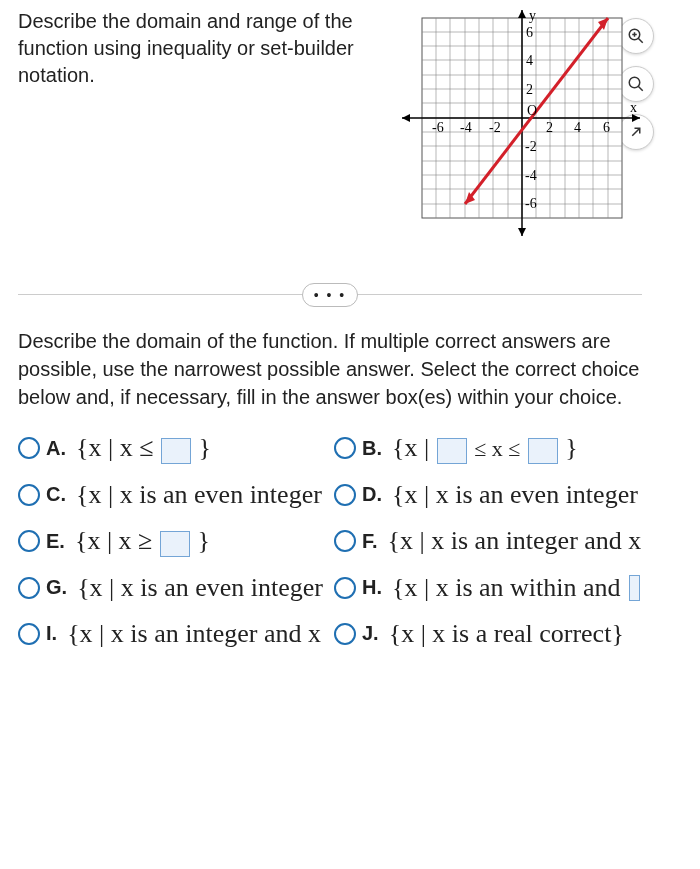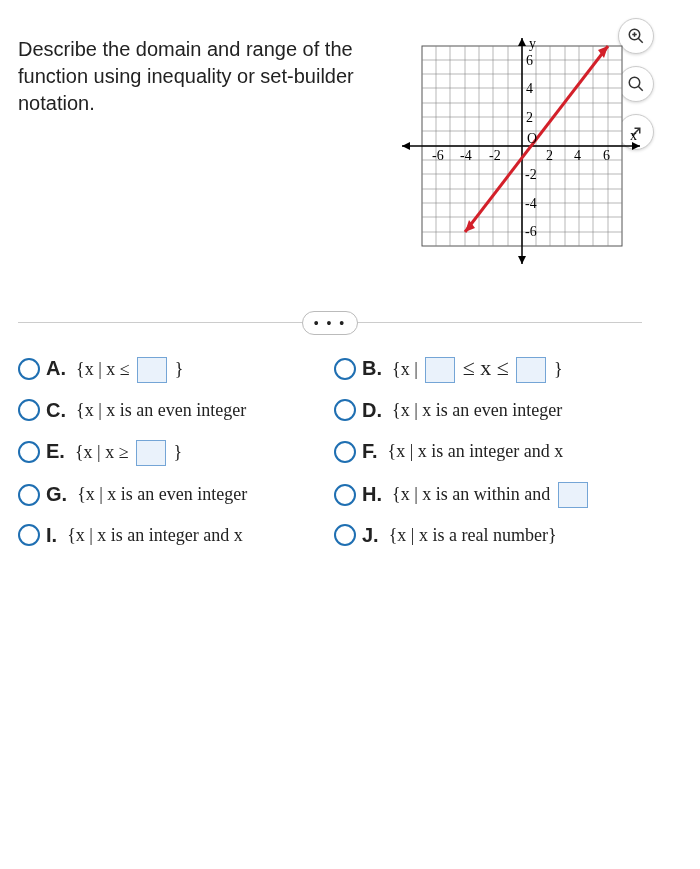--- a/index.html
+++ b/index.html
@@ -1,31 +1,31 @@
 <!DOCTYPE html>
 <html><head>
 <meta charset="utf-8">
 <style>
 body{margin:0;font-family:Arial,Helvetica,sans-serif;font-size:20px;color:#222;background:#fff}
-.page{width:660px;min-height:869px;box-sizing:border-box;padding:36px 18px;position:relative}
+.page{width:660px;min-height:869px;box-sizing:border-box;padding:8px 18px;position:relative}
 .top{display:flex;gap:12px}
 .prompt{flex:1;line-height:1.35}
 .graph-wrap{width:260px;height:260px;position:relative;flex-shrink:0}
 .tools{position:absolute;top:18px;right:6px;display:flex;flex-direction:column;gap:12px}
 .tool{width:34px;height:34px;border-radius:50%;border:1px solid #ccc;display:flex;align-items:center;justify-content:center;background:#fff;box-shadow:0 1px 3px rgba(0,0,0,0.15)}
 .tool svg{width:18px;height:18px;stroke:#333;fill:none;stroke-width:2}
 hr.sep{border:none;border-top:1px solid #ccc;margin:26px 0}
 .ellipsis{width:54px;height:22px;border-radius:12px;border:1px solid #bbb;background:#fff;margin:-38px auto 20px;display:flex;align-items:center;justify-content:center;font-size:14px;letter-spacing:2px;position:relative;z-index:2}
 .instr{line-height:1.4;margin-bottom:22px}
 .choices{display:grid;grid-template-columns:1fr 1fr;row-gap:16px;column-gap:8px}
 .choice{display:flex;align-items:center;gap:6px;white-space:nowrap;overflow:hidden}
 .radio{width:18px;height:18px;border:2px solid #1f6fb2;border-radius:50%;flex-shrink:0}
 .letter{font-weight:bold;margin-right:4px}
 .math{font-family:"Times New Roman",serif;font-size:22px}
-.brace{font-size:18px;font-family:"Times New Roman",serif}
+.brace{font-size:26px;font-family:"Times New Roman",serif}
 .ibox{display:inline-block;width:28px;height:24px;border:1px solid #74a5d6;background:#eaf2fb;vertical-align:middle;margin:0 2px}
 .axis-text{font-family:"Times New Roman",serif;font-size:14px}
 </style>
 </head>
 <body>
 
 <div class="page">
 
   <div class="tools">
     <div class="tool">
@@ -108,20 +108,21 @@
             <text x="143" y="172">-4</text>
             <text x="143" y="200">-6</text>
         </g>
       </svg>
     </div>
   </div>
 
   <hr class="sep">
   <div class="ellipsis">• • •</div>
 
+  <div class="instr">Describe the domain of the function. If multiple correct answers are possible, use the narrowest possible answer. Select the correct choice below and, if necessary, fill in the answer box(es) within your choice.</div>
 
   <div class="choices">
 
     <div class="choice">
       <span class="radio"></span>
       <span class="letter">A.</span>
       <span class="math"><span class="brace">{x | x ≤</span> <span class="ibox"></span> <span class="brace">}</span></span>
     </div>
 
     <div class="choice">
@@ -169,17 +170,17 @@
 
     <div class="choice">
       <span class="radio"></span>
       <span class="letter">I.</span>
       <span class="math brace">{x | x is an integer and x</span>
     </div>
 
     <div class="choice">
       <span class="radio"></span>
       <span class="letter">J.</span>
-      <span class="math brace">{x | x is a real number}</span>
+      <span class="math brace">{x | x is a real correct}</span>
     </div>
 
   </div>
 </div>
 
 </body></html>

